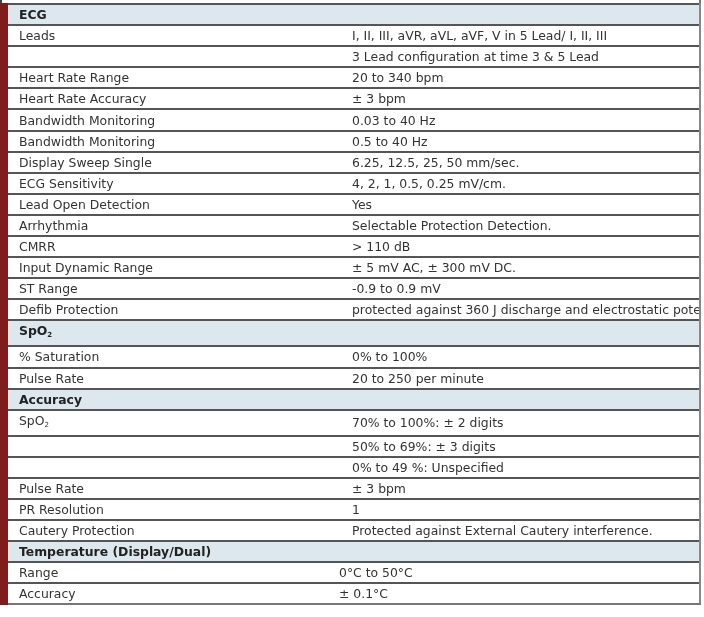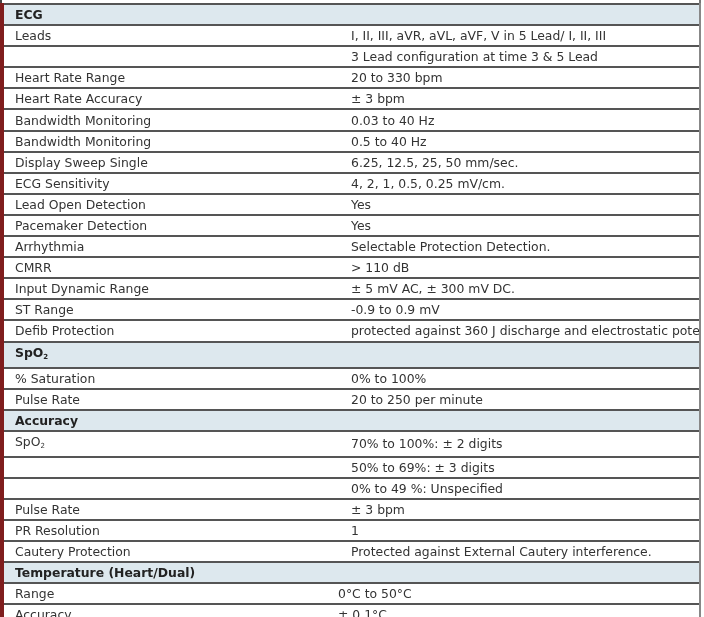--- a/index.html
+++ b/index.html
@@ -1,21 +1,21 @@
 <!DOCTYPE html>
 <html><head>
 <meta charset="utf-8">
 <style>
   html, body { margin:0; padding:0; background:#ffffff; }
   body { width:704px; height:617px; overflow:hidden; position:relative;
          font-family:"DejaVu Sans", sans-serif; color:#333; }
   .top-rule { position:absolute; left:0; top:0; width:701px; height:3px; border-left:2px solid #444; border-right:2px solid #777; box-sizing:border-box; }
   table.spec { position:absolute; left:0; top:3px; width:701px; border-collapse:collapse; table-layout:fixed; }
   table.spec td { height:19.1px; padding:0; border-top:2px solid #555; font-size:12.4px; line-height:19px; white-space:nowrap; overflow:hidden; vertical-align:middle; }
-  table.spec tr td:first-child { border-left:4px solid #7f1d1d; padding-left:11px; }
+  table.spec tr td:first-child { border-left:8px solid #7f1d1d; padding-left:11px; }
   table.spec tr td:last-child { border-right:2px solid #888; }
   table.spec tr:last-child td { border-bottom:2px solid #777; }
   tr.section td { background:#dde8ee; font-weight:bold; color:#222; }
   td.label { width:205px; }
   td.value { padding-left:0; }
   tr.temp td.label { width:192px; }
   sub.s { font-size:7px; vertical-align:-2px; }
 </style>
 </head>
 <body>
@@ -31,21 +31,21 @@
     <tr>
         <td class="label">Leads</td>
         <td class="value">I, II, III, aVR, aVL, aVF, V in 5 Lead/ I, II, III</td>
       </tr>
     <tr>
         <td class="label"></td>
         <td class="value">3 Lead configuration at time 3 &amp; 5 Lead</td>
       </tr>
     <tr>
         <td class="label">Heart Rate Range</td>
-        <td class="value">20 to 330 bpm</td>
+        <td class="value">20 to 340 bpm</td>
       </tr>
     <tr>
         <td class="label">Heart Rate Accuracy</td>
         <td class="value">± 3 bpm</td>
       </tr>
     <tr>
         <td class="label">Bandwidth Monitoring</td>
         <td class="value">0.03 to 40 Hz</td>
       </tr>
     <tr>
@@ -55,24 +55,20 @@
     <tr>
         <td class="label">Display Sweep Single</td>
         <td class="value">6.25, 12.5, 25, 50 mm/sec.</td>
       </tr>
     <tr>
         <td class="label">ECG Sensitivity</td>
         <td class="value">4, 2, 1, 0.5, 0.25 mV/cm.</td>
       </tr>
     <tr>
         <td class="label">Lead Open Detection</td>
-        <td class="value">Yes</td>
-      </tr>
-    <tr>
-        <td class="label">Pacemaker Detection</td>
         <td class="value">Yes</td>
       </tr>
     <tr>
         <td class="label">Arrhythmia</td>
         <td class="value">Selectable Protection Detection.</td>
       </tr>
     <tr>
         <td class="label">CMRR</td>
         <td class="value">&gt; 110 dB</td>
       </tr>
@@ -123,21 +119,21 @@
     <tr>
         <td class="label">PR Resolution</td>
         <td class="value">1</td>
       </tr>
     <tr>
         <td class="label">Cautery Protection</td>
         <td class="value">Protected against External Cautery interference.</td>
       </tr>
 
     <tr class="section">
-      <td colspan="2">Temperature (Heart/Dual)</td>
+      <td colspan="2">Temperature (Display/Dual)</td>
     </tr>
     <tr class="temp">
         <td class="label">Range</td>
         <td class="value" style="position:relative;left:-13px;">0°C  to 50°C</td>
       </tr>
     <tr class="temp">
         <td class="label">Accuracy</td>
         <td class="value" style="position:relative;left:-13px;">± 0.1°C</td>
       </tr>
   </tbody>

